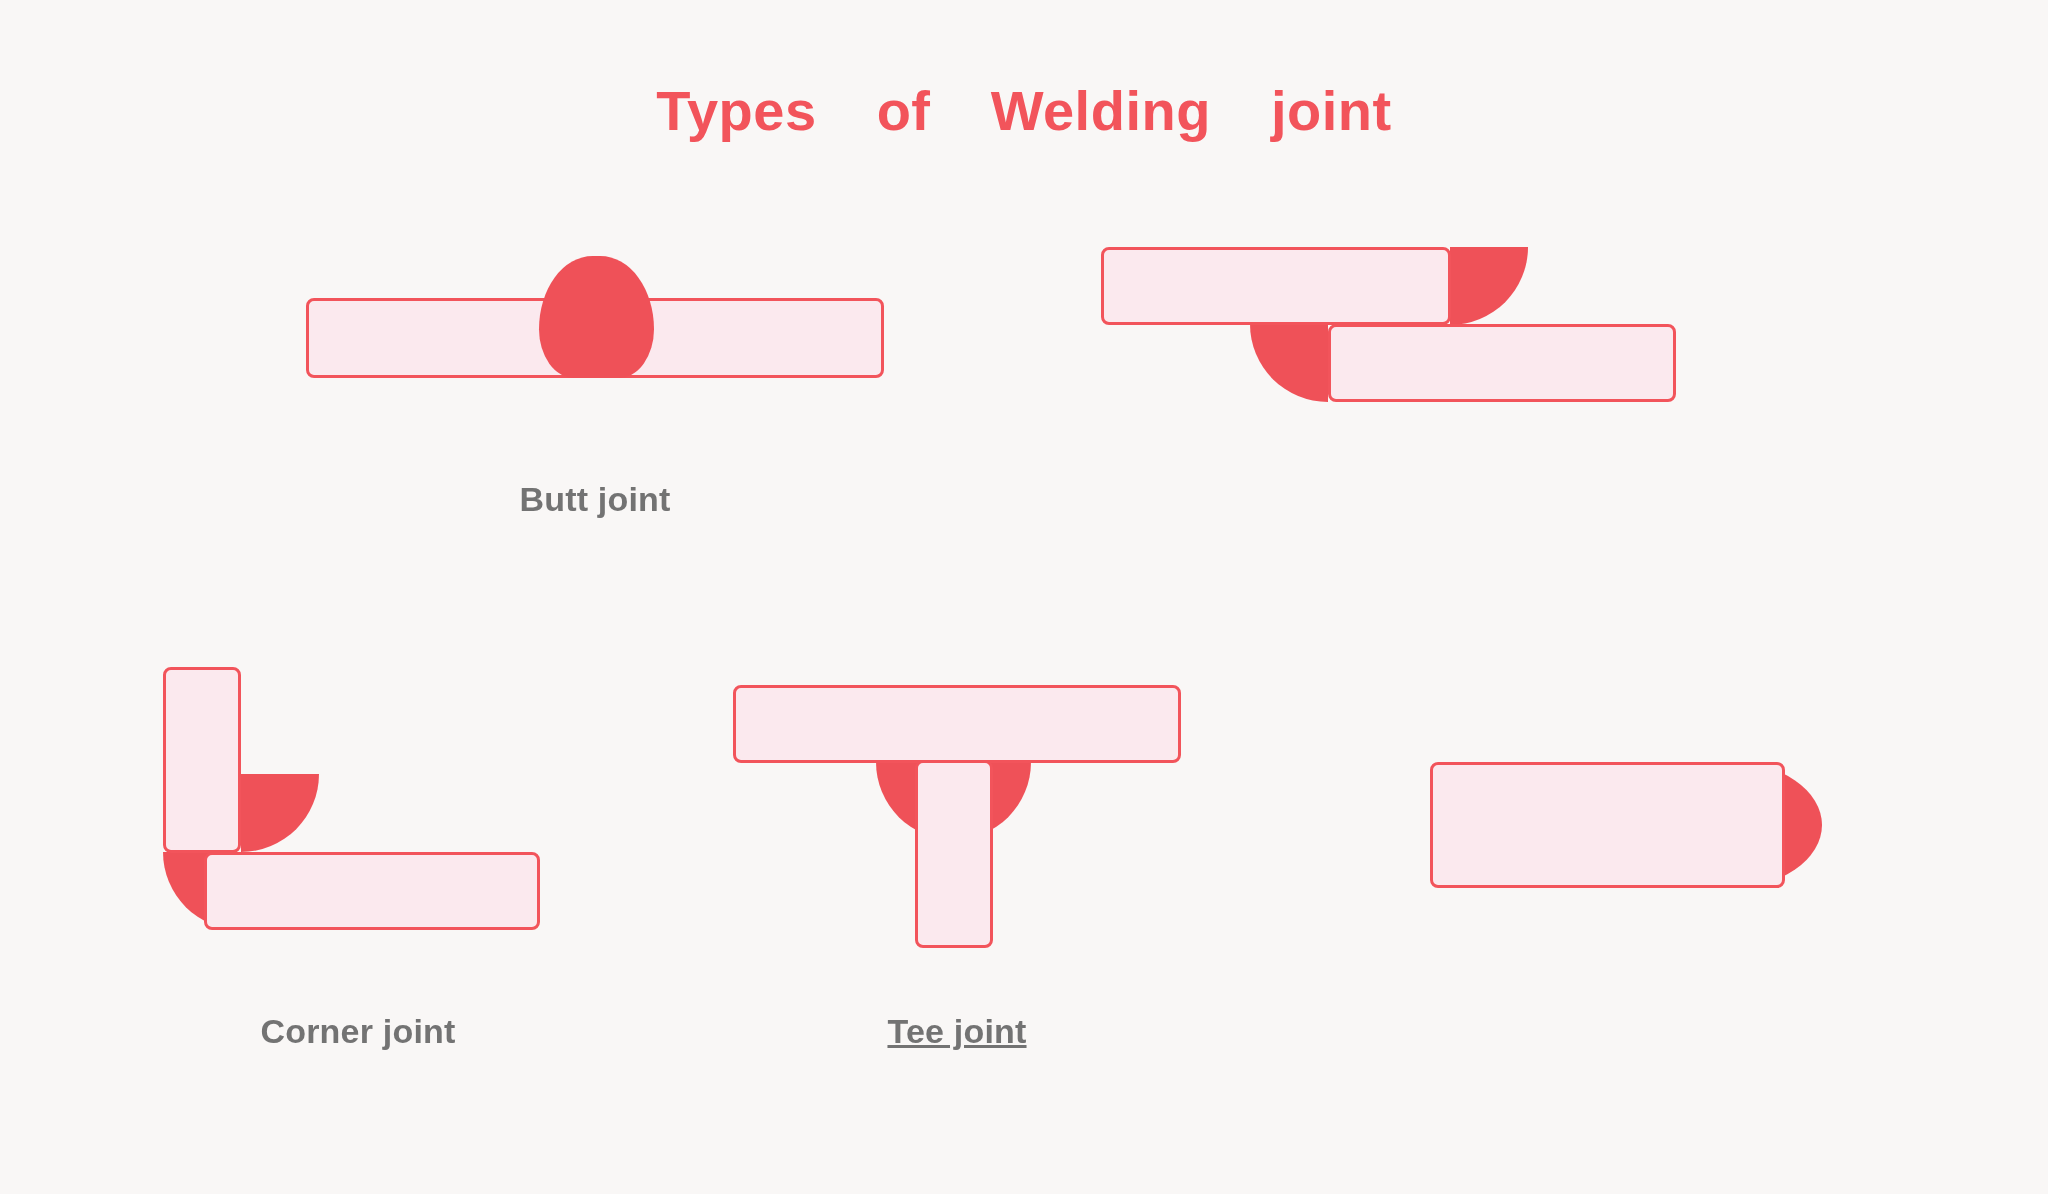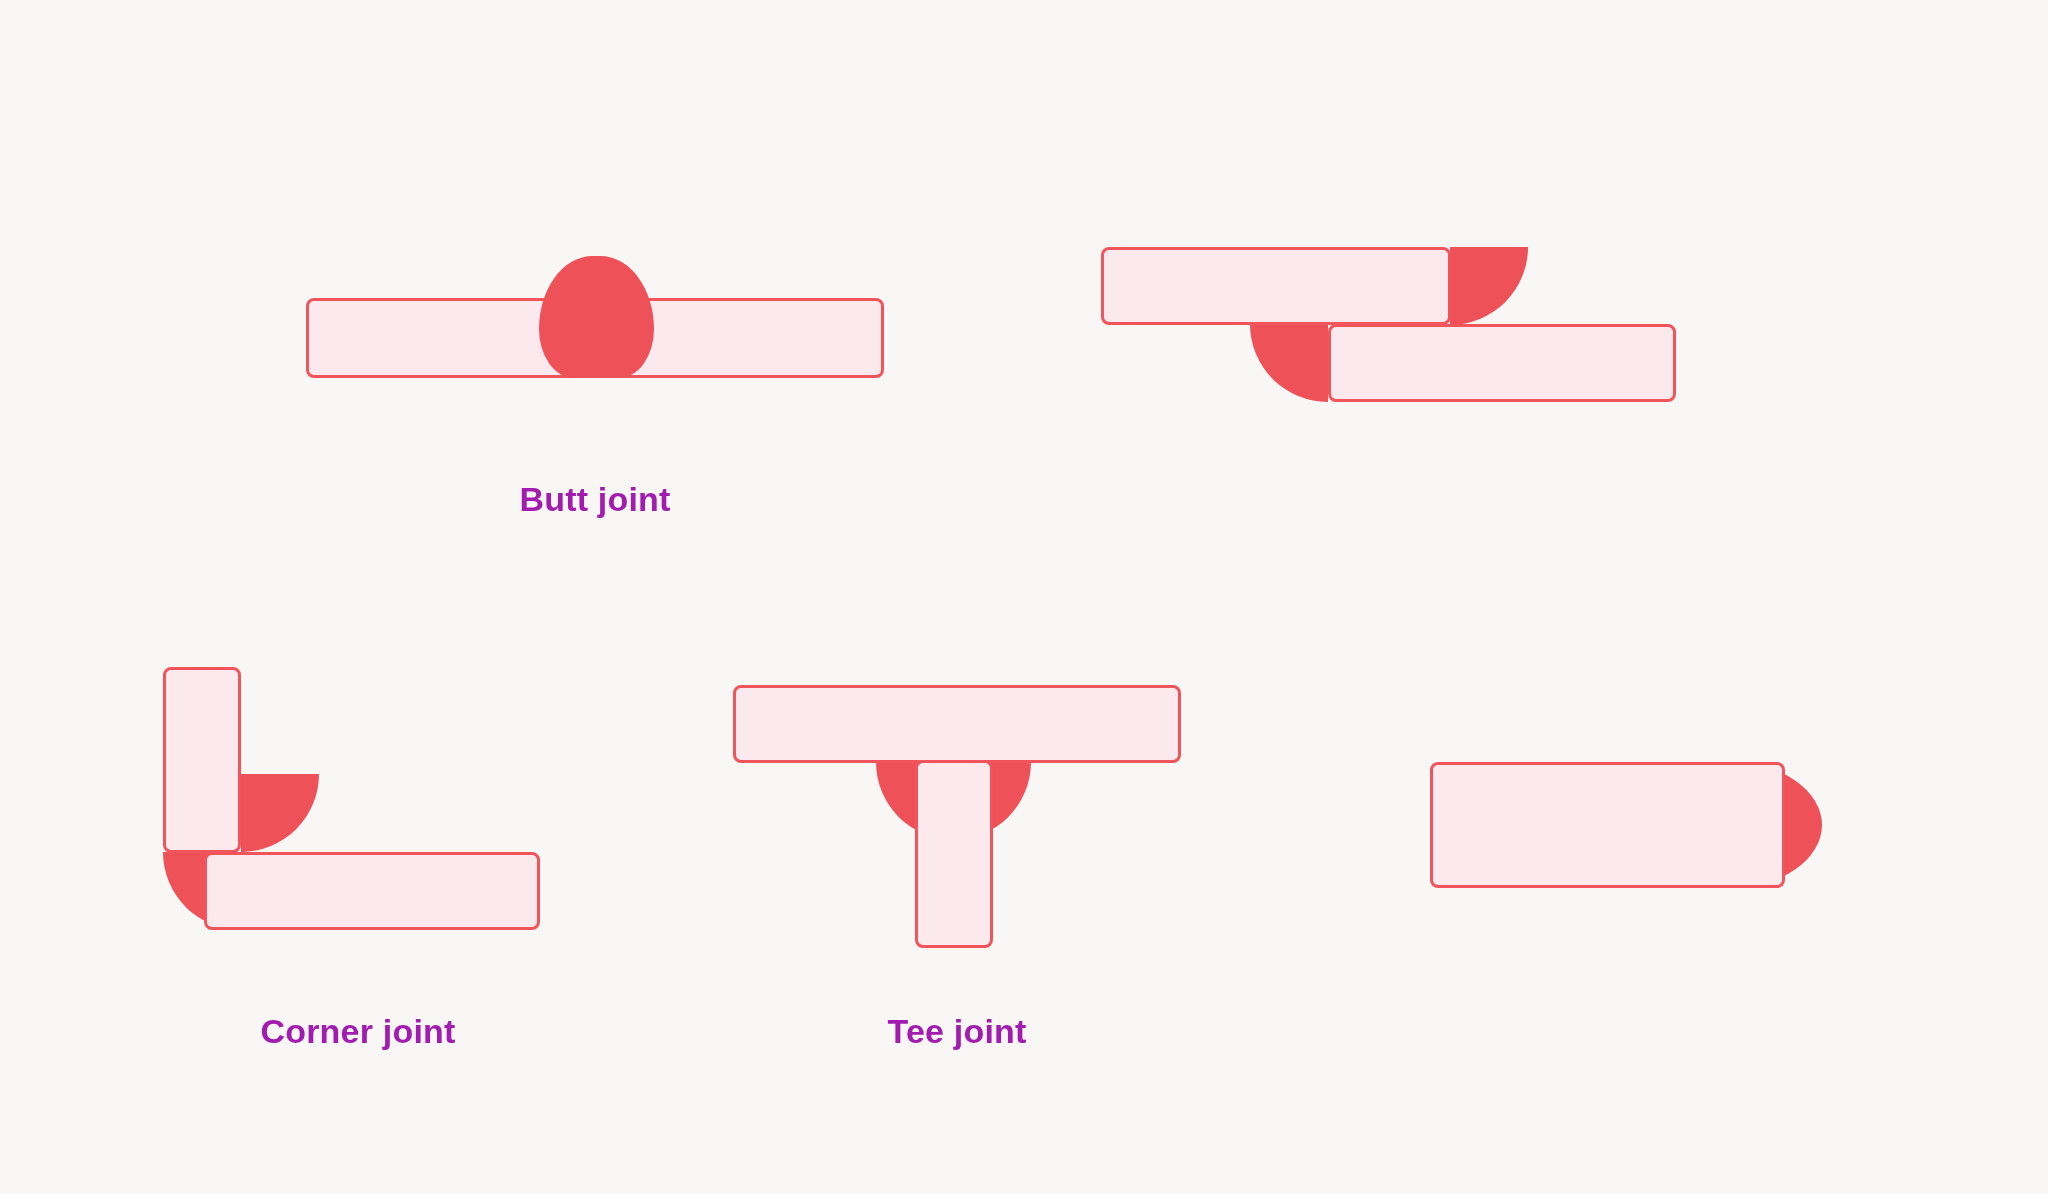--- a/index.html
+++ b/index.html
@@ -31,21 +31,21 @@
     font-size: 56px;
     font-weight: bold;
     letter-spacing: 0.5px;
     word-spacing: 14px;
     white-space: pre;
   }
 
   
   .joint-label {
     position: absolute;
-    color: #a21caf;
+    color: #737373;
     font-size: 34px;
     font-weight: bold;
     letter-spacing: 0.2px;
     white-space: nowrap;
     text-align: center;
   }
 
   
   .figure {
     position: absolute;
@@ -88,20 +88,21 @@
 
   .stack-front { z-index: 5; }
   .stack-mid   { z-index: 3; }
   .stack-back  { z-index: 1; }
 </style>
 </head>
 <body>
 
 <div id="stage">
 
+  <div class="title">Types  of  Welding  joint</div>
 
   <div class="figure" style="left:306px; top:298px; width:578px; height:80px;">
 
     <div class="plate stack-mid" style="left:0px; top:0px; width:578px; height:80px;"></div>
 
     <div class="weld-vgroove stack-front" style="left:233px; top:-42px; width:115px; height:122px;"></div>
   </div>
   <div class="joint-label" style="left:306px; top:480px; width:578px;">Butt joint</div>
 
   <div class="figure" style="left:1101px; top:247px; width:580px; height:158px;">
@@ -130,21 +131,21 @@
   <div class="figure" style="left:733px; top:685px; width:448px; height:265px;">
 
     <div class="weld weld-fillet-bl stack-back" style="left:143px; top:77px; width:78px; height:78px;"></div>
 
     <div class="weld weld-fillet-br stack-back" style="left:220px; top:77px; width:78px; height:78px;"></div>
 
     <div class="plate stack-front" style="left:0px; top:0px; width:448px; height:78px;"></div>
 
     <div class="plate stack-mid" style="left:182px; top:75px; width:78px; height:188px;"></div>
   </div>
-  <div class="joint-label" style="left:733px; top:1012px; width:448px;">Tee joint</div>
+  <div class="joint-label" style="left:733px; top:1012px; width:448px;text-decoration:underline;">Tee joint</div>
 
   <div class="figure" style="left:1430px; top:762px; width:395px; height:126px;">
 
     <div class="weld-lens stack-back" style="left:300px; top:0px; width:92px; height:126px;"></div>
 
     <div class="plate stack-front" style="left:0px; top:0px; width:355px; height:126px;"></div>
   </div>
 
 </div>
 

